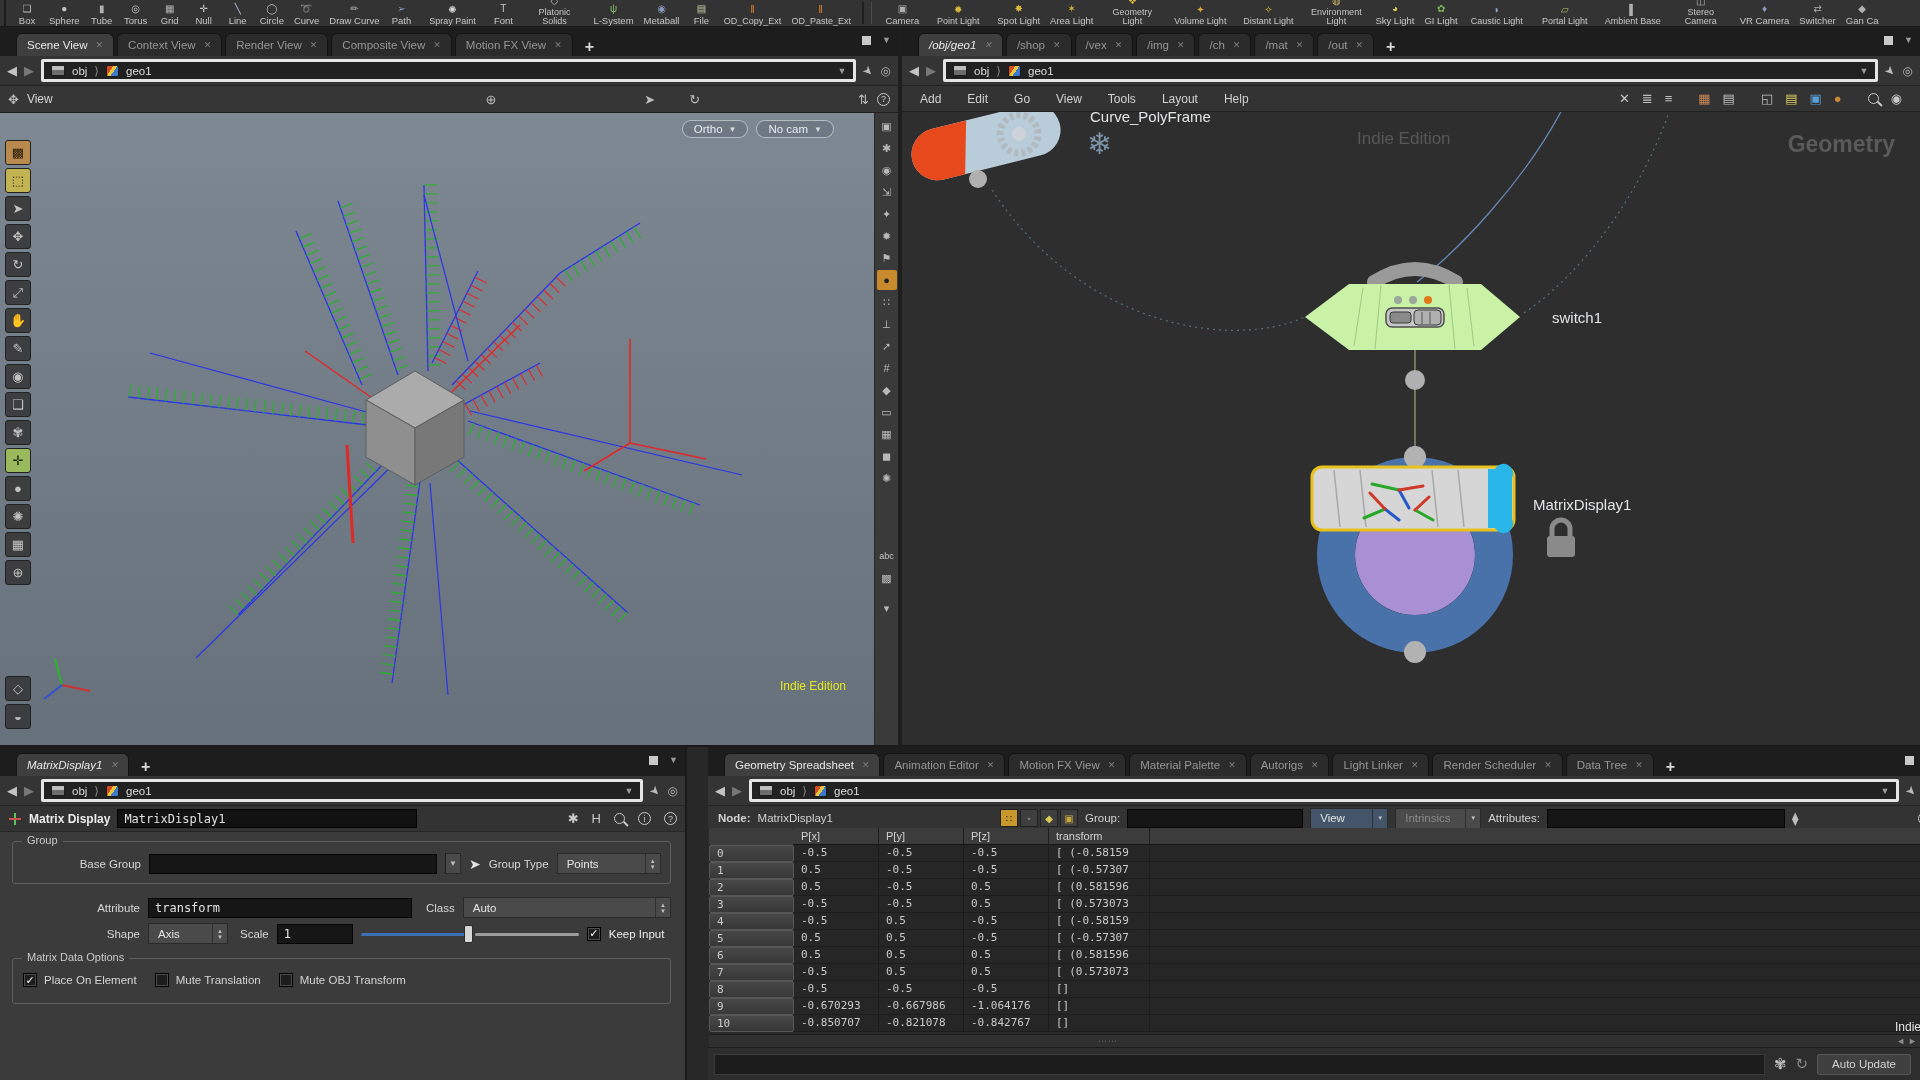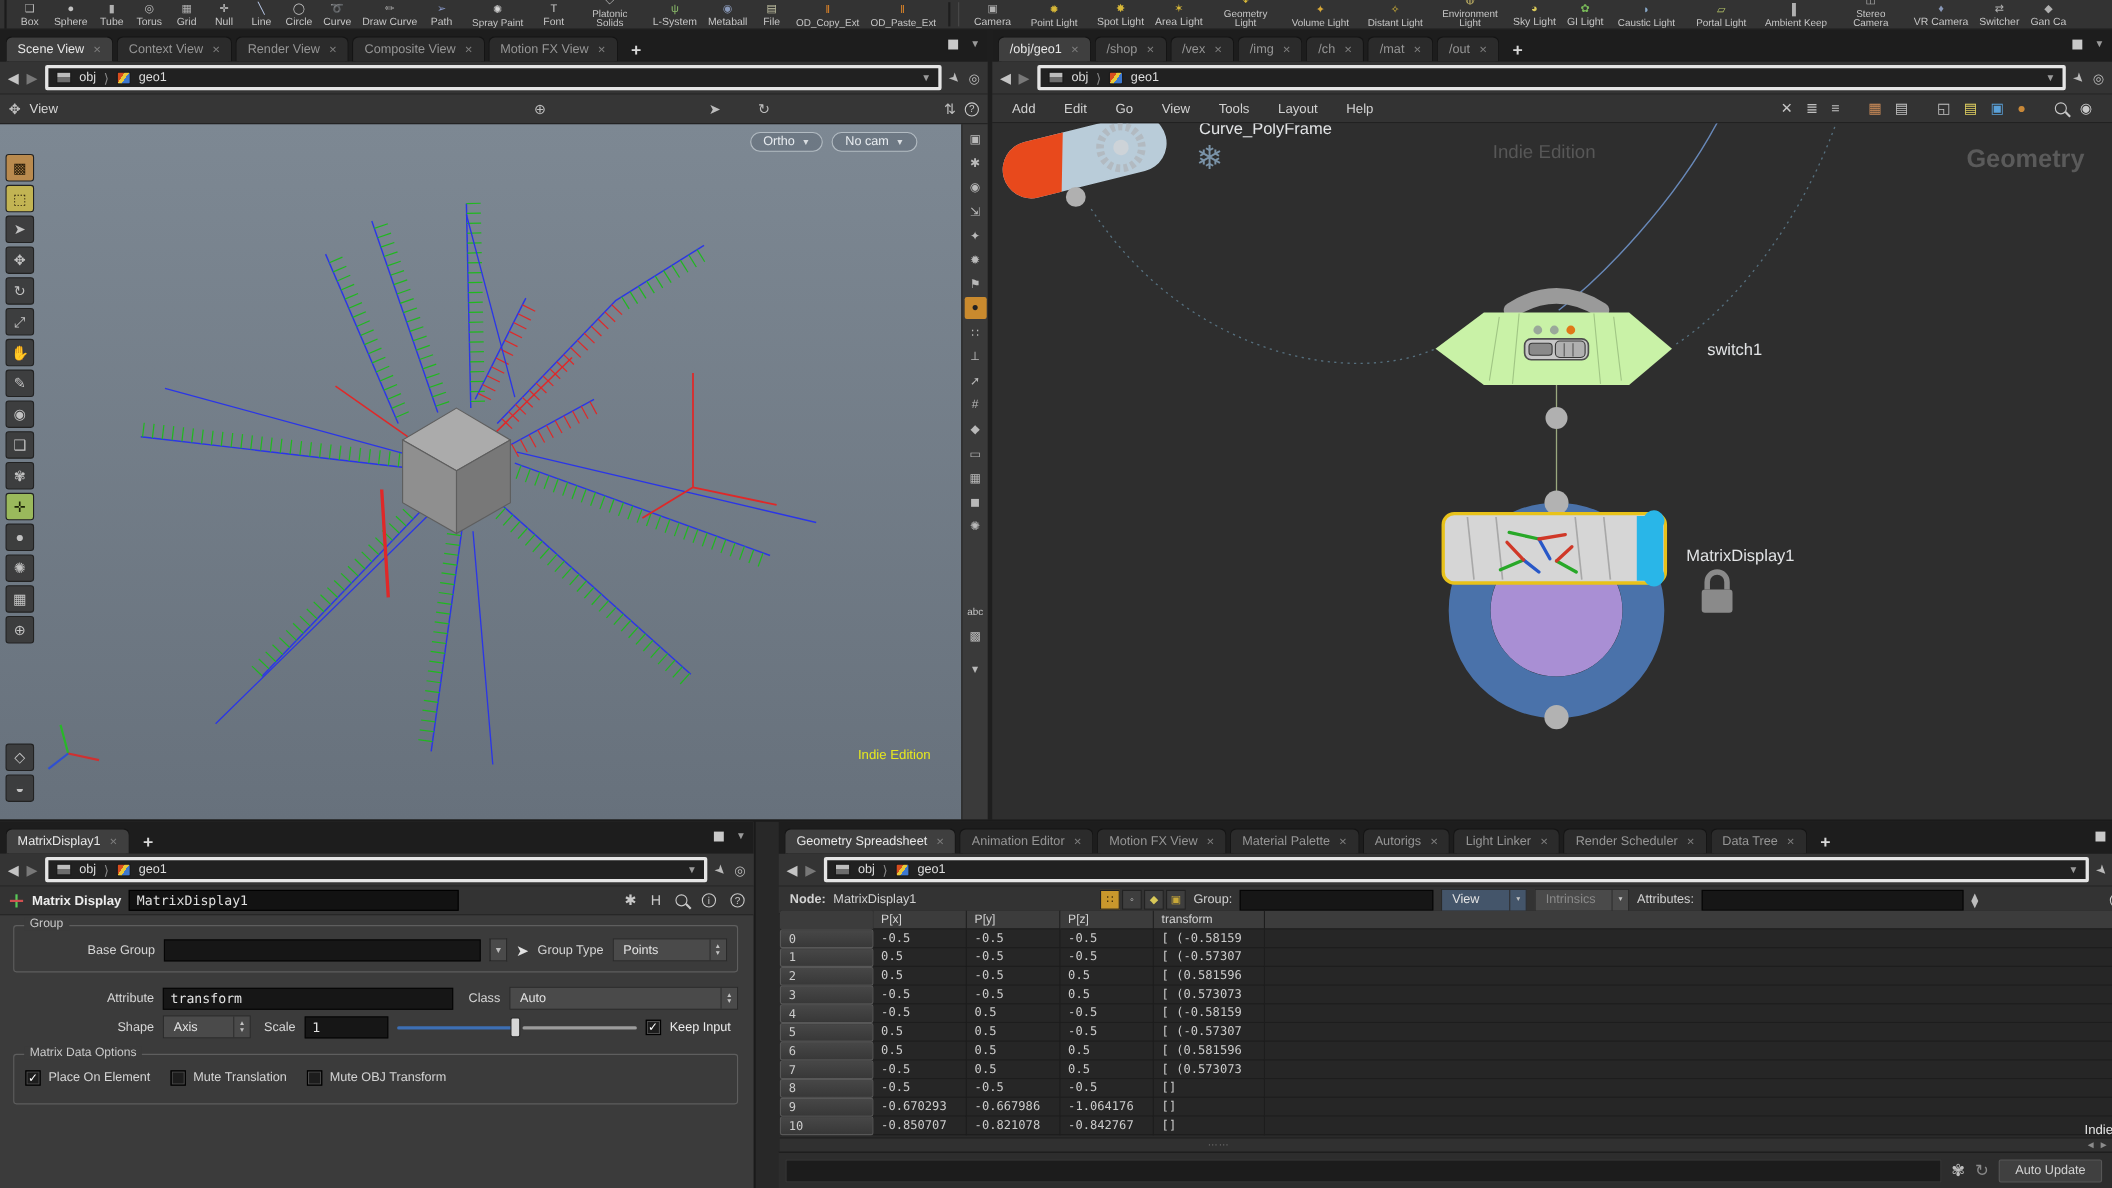--- a/index.html
+++ b/index.html
@@ -13,26 +13,26 @@
   .tool { display:flex; flex-direction:column; align-items:center; justify-content:flex-end;
     padding:1px 5px 1px 5px; min-width:34px; max-width:72px; cursor:default; }
   .tool .tico { font-size:10px; line-height:10px; height:10px; color:#b8b8b8; }
   .tool .tlabel { font-size:9.5px; line-height:9.5px; color:#c6c6c6; text-align:center; margin-top:2px;
     white-space:nowrap; }
   .tool .tlabel.wrap { white-space:normal; width:58px; line-height:8.5px; font-size:9px; }
   .shelf-divider { width:10px; border-left:2px solid #1e1e1e; border-right:1px solid #4a4a4a; margin:2px 4px; }
   .shelf-edge { width:6px; border-right:2px solid #1b1b1b; }
 
   
-  .pane-tabs { height:29px; background:#1d1d1d; display:flex; align-items:flex-end; padding-left:5px; position:relative; }
+  .pane-tabs { height:29px; background:#1d1d1d; display:flex; align-items:flex-end; padding-left:16px; position:relative; }
   .tab { height:23px; display:flex; align-items:center; gap:8px; padding:0 10px; background:#2b2b2b;
     color:#969696; font-size:11.5px; border-radius:6px 6px 0 0; margin-right:3px;
     border:1px solid #141414; border-bottom:none; white-space:nowrap; }
   .tab.active { background:#3f3f3f; color:#e8e8e8; }
-  .tab.italic.active { }
+  .tab.italic.active { font-style:italic; }
   .tab .close { color:#7d7d7d; font-size:9px; line-height:9px; }
   .newtab { color:#d8d8d8; font-size:16px; font-weight:bold; padding:0 9px; align-self:center; margin-top:4px; }
   .pane-corner { position:absolute; right:7px; top:8px; display:flex; gap:11px; align-items:center; }
   .corner-sq { width:9px; height:9px; background:#c9c9c9; }
   .corner-dd { color:#9a9a9a; font-size:9px; }
 
   .pathbar { height:30px; background:#343434; display:flex; align-items:center; padding:0 7px; gap:7px;
     border-bottom:1px solid #232323; }
   .nav-arrow { font-size:13px; color:#c4c4c4; }
   .nav-arrow.fwd { color:#787878; }
@@ -281,21 +281,21 @@
       <div class="tool">
         <span class="tico" style="color: rgb(136, 168, 200);">◗</span>
         <span class="tlabel wrap">Caustic Light</span>
       </div>
       <div class="tool">
         <span class="tico" style="color: rgb(184, 200, 104);">▱</span>
         <span class="tlabel wrap">Portal Light</span>
       </div>
       <div class="tool">
         <span class="tico" style="color: rgb(176, 176, 176);">▌</span>
-        <span class="tlabel wrap">Ambient Keep</span>
+        <span class="tlabel wrap">Ambient Base</span>
       </div>
       <div class="tool">
         <span class="tico" style="color: rgb(176, 176, 176);">◫</span>
         <span class="tlabel wrap">Stereo Camera</span>
       </div>
       <div class="tool">
         <span class="tico" style="color: rgb(136, 152, 184);">♦</span>
         <span class="tlabel">VR Camera</span>
       </div>
       <div class="tool">

